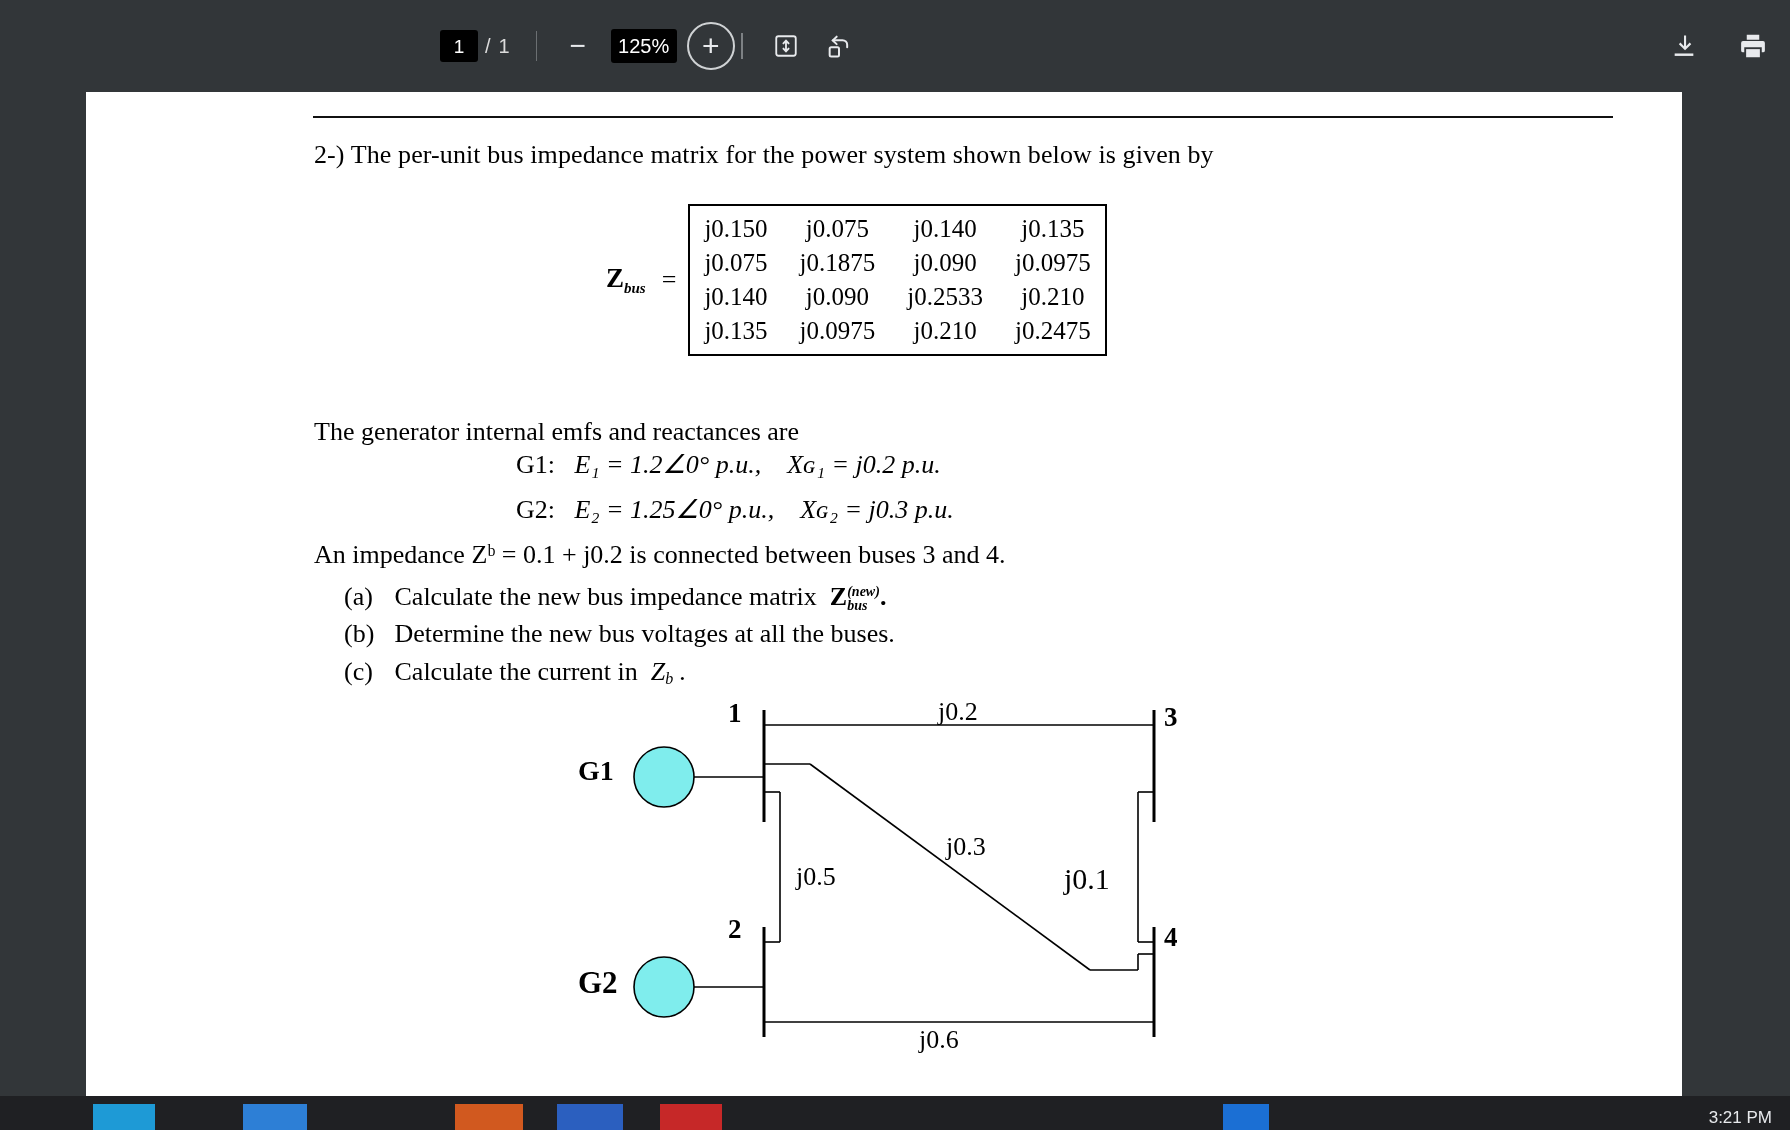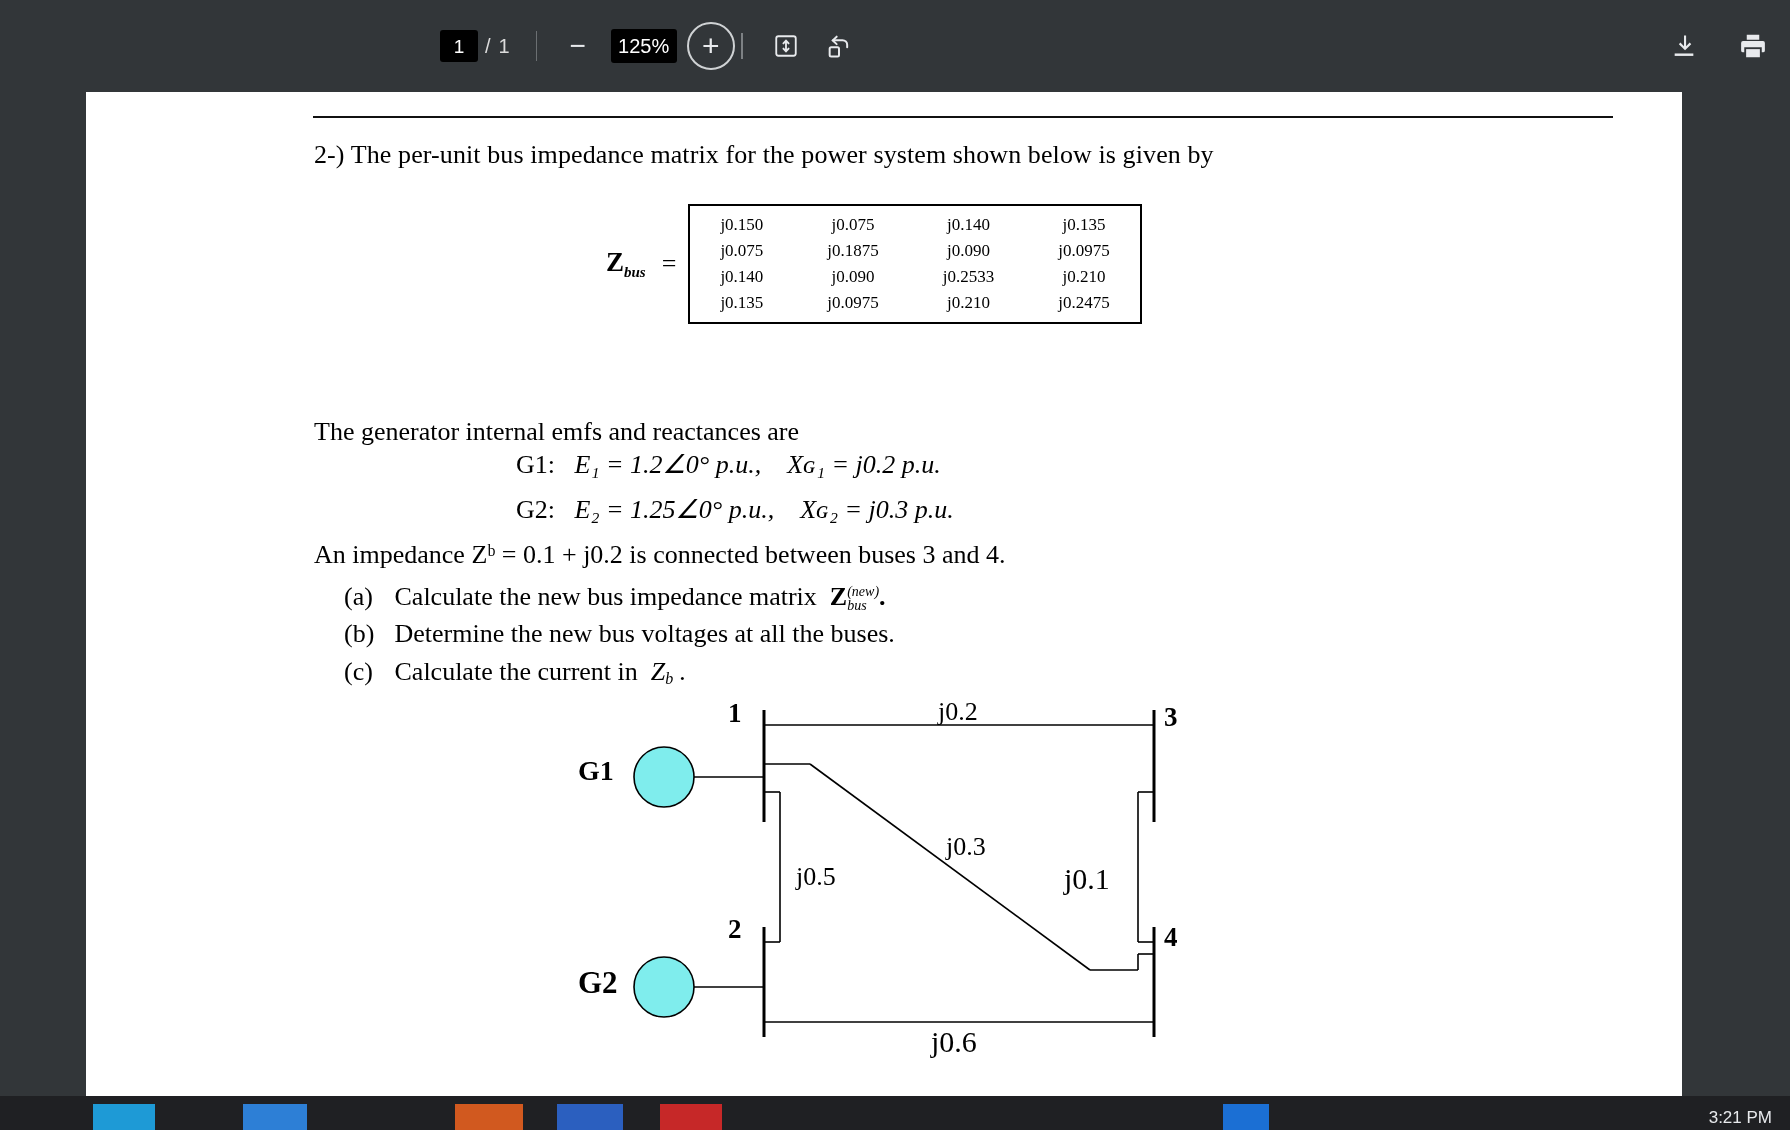--- a/index.html
+++ b/index.html
@@ -98,39 +98,39 @@
     border-top: 2px solid #000; border-bottom: 2px solid #000;
     padding: 6px 0;
   }
   .bracket::before, .bracket::after {
     content: ""; position: absolute; top: 0; bottom: 0; width: 2px; background: #000;
   }
   .bracket::before { left: 0; }
   .bracket::after { right: 0; }
   table.mat { border-collapse: collapse; }
   table.mat td {
-    font-size: 17px; font-style: normal;
-    padding: 3px 32px; text-align: center; white-space: nowrap;
+    font-size: 25px; font-style: normal;
+    padding: 3px 16px; text-align: center; white-space: nowrap;
   }
 
   .body-line { position: absolute; font-size: 26px; white-space: nowrap; }
   #gen-line { left: 228px; top: 325px; }
   #g1-line { left: 430px; top: 357px; }
   #g2-line { left: 430px; top: 402px; }
   #zb-line { left: 228px; top: 448px; }
   .it { font-style: italic; }
   .sub { font-size: 16px; font-style: italic; vertical-align: -4px; }
 
   .item { position: absolute; font-size: 26px; white-space: nowrap; }
   #item-a { left: 258px; top: 490px; }
   #item-b { left: 258px; top: 527px; }
   #item-c { left: 258px; top: 565px; }
   .item-label { display: inline-block; width: 44px; }
   .znew { font-weight: bold; font-size: 26px; }
-  .znew .supsub { display: inline-block; vertical-align: middle; font-weight: normal; }
+  .znew .supsub { display: inline-block; vertical-align: middle; font-weight: bold; }
   .znew .sup2 { display: block; font-size: 14px; font-style: italic; line-height: 1; }
   .znew .sub2 { display: block; font-size: 14px; font-style: italic; line-height: 1; }
 
   
   #diagram { position: absolute; left: 470px; top: 600px; width: 700px; height: 390px; }
   #diagram svg { display: block; }
   .dlabel { position: absolute; font-family: "Liberation Serif", serif; }
 
   
   #taskbar {
@@ -323,21 +323,21 @@
 
         <div class="dlabel" style="left:172px; top:6px; font-size:27px; font-weight:bold;">1</div>
         <div class="dlabel" style="left:172px; top:222px; font-size:27px; font-weight:bold;">2</div>
         <div class="dlabel" style="left:608px; top:10px; font-size:27px; font-weight:bold;">3</div>
         <div class="dlabel" style="left:608px; top:230px; font-size:27px; font-weight:bold;">4</div>
 
         <div class="dlabel" style="left:382px; top:5px; font-size:26px;">j0.2</div>
         <div class="dlabel" style="left:390px; top:140px; font-size:26px;">j0.3</div>
         <div class="dlabel" style="left:240px; top:170px; font-size:26px;">j0.5</div>
         <div class="dlabel" style="left:508px; top:170px; font-size:30px;">j0.1</div>
-        <div class="dlabel" style="left:375px; top:333px; font-size:30px;">j0.6</div>
+        <div class="dlabel" style="left:363px; top:333px; font-size:26px;">j0.6</div>
       </div>
 
     </div>
   </div>
 
   <div id="taskbar">
     <div class="tb-item" id="tb-accent1"></div>
     <div class="tb-item" id="tb-accent2"></div>
     <div class="tb-item" id="tb-accent3"></div>
     <div class="tb-item" id="tb-accent4"></div>

